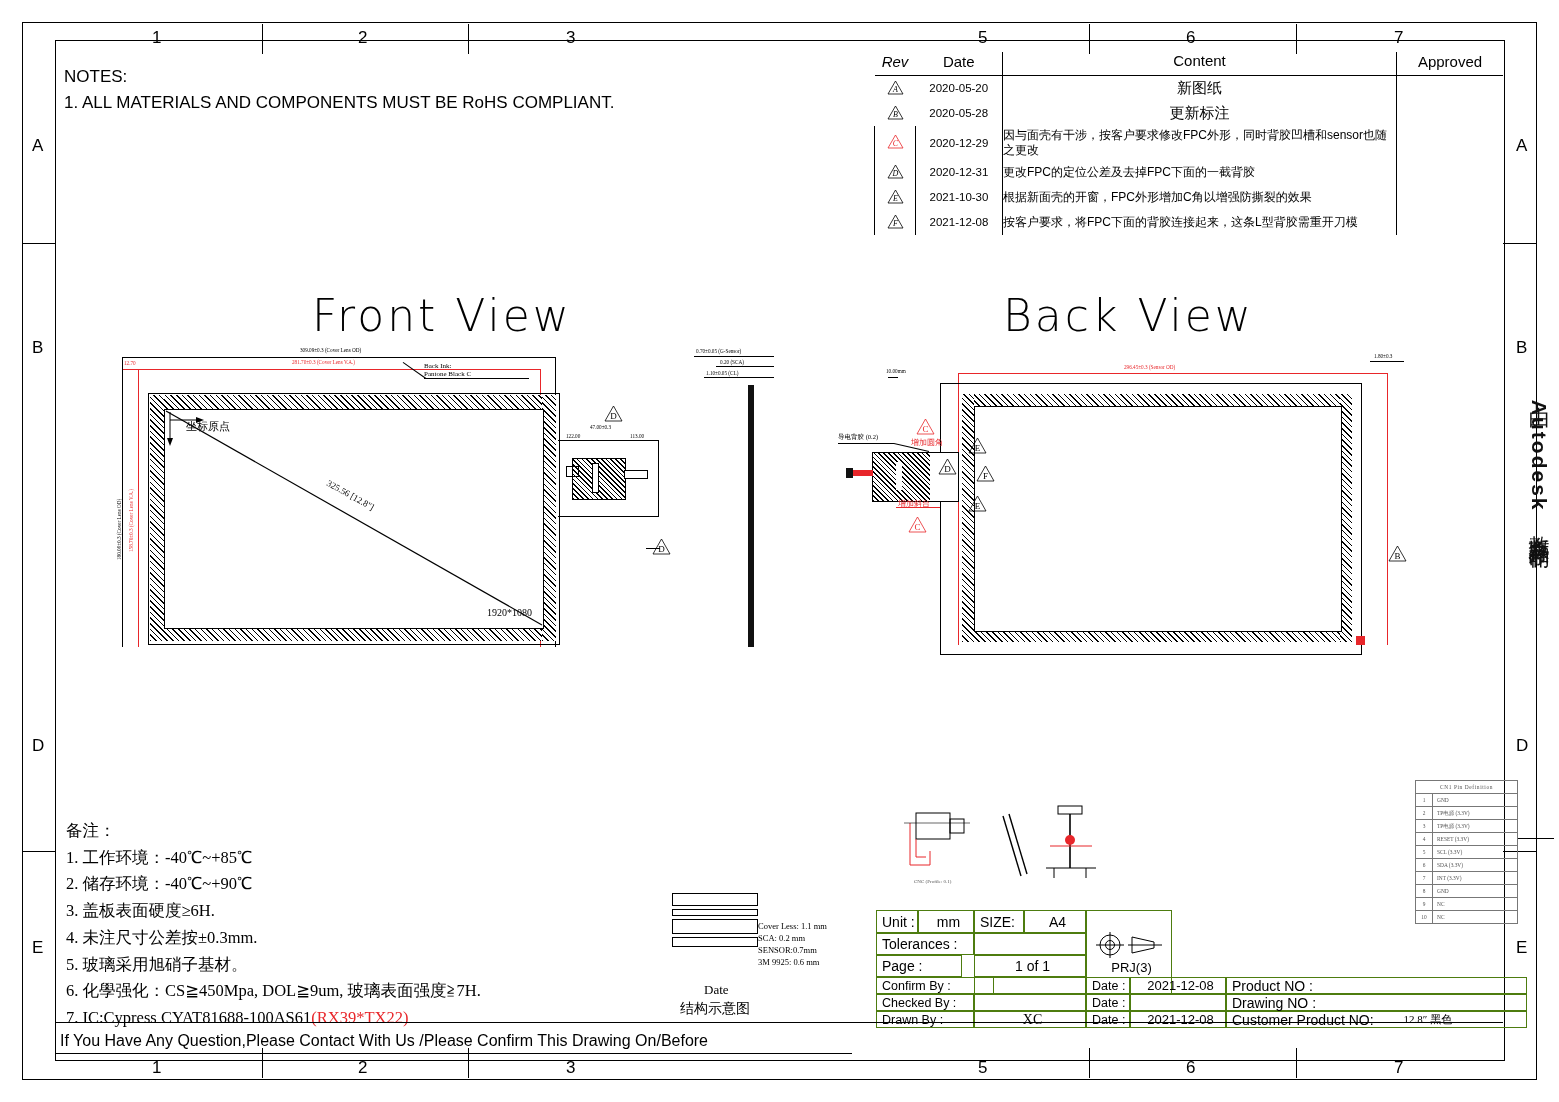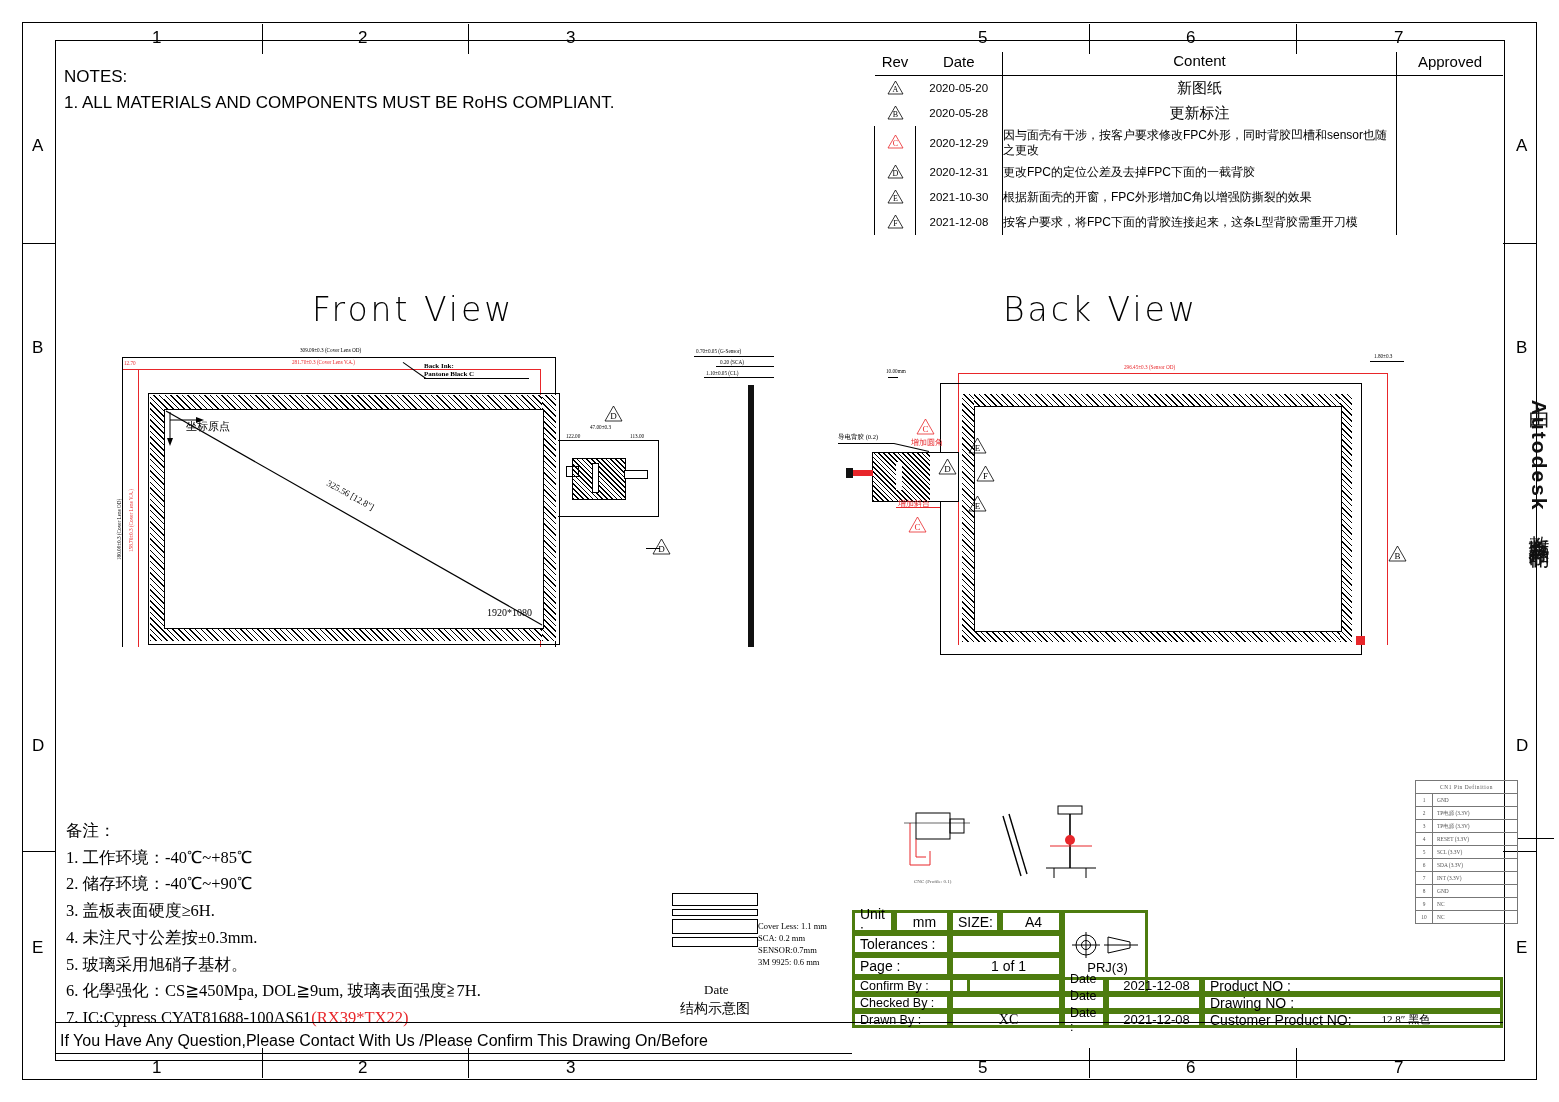--- a/index.html
+++ b/index.html
@@ -12,30 +12,30 @@
   .zone{position:absolute;font-size:17px;color:#000;}
   .ztick{position:absolute;background:#000;}
 
   .notes{position:absolute;left:64px;top:64px;font-size:17px;line-height:1.55;white-space:pre;}
 
   
   .revtbl{position:absolute;left:874px;top:52px;width:629px;border-collapse:collapse;font-size:11px;}
   .revtbl td,.revtbl th{border:0;padding:0;}
   .rhead td{font-size:15px;text-align:center;padding-bottom:4px;border-bottom:1.4px solid #000;}
   .revrow td{height:25px;vertical-align:middle;}
-  .c-rev{width:40px;text-align:center;}
+  .c-rev{width:40px;text-align:center;font-style:italic;}
   .c-date{width:86px;text-align:center;font-size:11.5px;}
   .c-content{padding-left:6px;font-size:12px;line-height:1.25;}
   .c-appr{width:106px;}
   .bline{border-bottom:1.1px solid #000;}
   .vl{border-left:1.2px solid #000 !important;}
   .tri{display:inline-block;width:17px;height:15px;position:relative;}
   .tri svg{position:absolute;left:0;top:0;}
 
-  .viewtitle{position:absolute;font-size:33px;letter-spacing:3px;font-family:"DejaVu Sans",sans-serif;font-weight:300;}
+  .viewtitle{position:absolute;font-size:44px;letter-spacing:3px;font-family:"DejaVu Sans",sans-serif;font-weight:300;}
 
   .dim{position:absolute;font-size:5.2px;color:#000;white-space:nowrap;font-family:"Liberation Serif",serif;}
   .dimr{color:#e8262a;}
   .dimv{position:absolute;font-size:5.2px;white-space:nowrap;transform-origin:0 0;transform:rotate(-90deg);font-family:"Liberation Serif",serif;}
   .lbl{position:absolute;font-size:7px;white-space:nowrap;font-family:"Liberation Serif",serif;}
   .redlbl{color:#e8262a;}
 
   .ln{position:absolute;background:#000;}
   .lnr{position:absolute;background:#e8262a;}
 
@@ -51,22 +51,22 @@
   .remarks .red{color:#e8262a;}
 
   
   .stack{position:absolute;left:672px;top:893px;}
   .stackbar{border:1.3px solid #000;background:#fff;margin-bottom:3px;}
   .stacktxt{position:absolute;left:758px;top:920px;font-size:8.5px;line-height:1.42;
             font-family:"Liberation Serif",serif;white-space:pre;}
 
   
   .tb{position:absolute;left:852px;top:910px;width:651px;height:118px;}
-  .tb div.cell{position:absolute;box-sizing:border-box;border:3px solid #4d7c0f;
-       font-size:14px;display:flex;align-items:center;padding-left:5px;}
+  .tb div.cell{position:absolute;box-sizing:border-box;border:1px solid #4d7c0f;
+       font-size:14px;display:flex;align-items:center;padding-left:5px;margin-left:24px;}
   .ctr{justify-content:center;padding-left:0;}
 
   
   .pintbl{position:absolute;left:1415px;top:780px;width:103px;border-collapse:collapse;
           font-size:5.4px;color:#555;font-family:"Liberation Serif",serif;}
   .pintbl td{border:0.6px solid #777;padding:0;height:12px;line-height:12px;}
   .pintbl td.n{width:16px;text-align:center;}
   .pintbl td.v{padding-left:4px;}
   .pintbl .hd{text-align:center;letter-spacing:.6px;}
 
@@ -218,21 +218,21 @@
 <div class="abs" style="left:148px;top:393px;width:410px;height:250px;border:1.4px solid #000;"></div>
 
 <div class="abs hatch" style="left:150px;top:395px;width:406px;height:14px;"></div>
 <div class="abs hatch" style="left:150px;top:627px;width:406px;height:14px;"></div>
 <div class="abs hatch" style="left:150px;top:395px;width:14px;height:246px;"></div>
 <div class="abs hatch" style="left:542px;top:395px;width:14px;height:246px;"></div>
 <div class="abs" style="left:164px;top:409px;width:378px;height:218px;border:1px solid #000;background:#fff;"></div>
 
 <div class="ln" style="left:424px;top:378px;width:105px;height:0.8px;"></div>
 <div class="ln" style="left:398px;top:378px;width:28px;height:0.8px;transform:rotate(35deg);transform-origin:right center;"></div>
-<div class="lbl" style="left:424px;top:362px;line-height:1.2;font-weight:bold;"><span style="white-space:pre;">Back Ink:
+<div class="lbl" style="left:424px;top:362px;line-height:1.2;"><span style="white-space:pre;">Back Ink:
 Pantone Black C</span></div>
 
 <svg class="abs" style="left:166px;top:408px;" width="46" height="40">
   <line x1="4" y1="4" x2="4" y2="34" stroke="#000" stroke-width="1"></line>
   <polygon points="4,38 1,30 7,30" fill="#000"></polygon>
   <line x1="4" y1="12" x2="34" y2="12" stroke="#000" stroke-width="1"></line>
   <polygon points="38,12 30,9 30,15" fill="#000"></polygon>
 </svg>
 <div class="lbl" style="left:186px;top:419px;font-size:11px;">坐标原点</div>
 
@@ -396,21 +396,21 @@
 <span>SENSOR:0.7mm</span>
 <span>3M 9925: 0.6 mm</span></div>
 
 <div class="tb">
   <div class="cell" style="left:0;top:0;width:42px;height:23px;">Unit :</div>
   <div class="cell ctr" style="left:42px;top:0;width:56px;height:23px;">mm</div>
   <div class="cell" style="left:98px;top:0;width:50px;height:23px;">SIZE:</div>
   <div class="cell ctr" style="left:148px;top:0;width:62px;height:23px;">A4</div>
   <div class="cell" style="left:0;top:23px;width:98px;height:22px;">Tolerances :</div>
   <div class="cell" style="left:98px;top:23px;width:112px;height:22px;"></div>
-  <div class="cell" style="left:0;top:45px;width:98px;height:22px;">Page :</div>
+  <div class="cell" style="left:0;top:45px;width:86px;height:22px;">Page :</div>
   <div class="cell ctr" style="left:98px;top:45px;width:112px;height:22px;">1 of 1</div>
 
   <div class="cell ctr" style="left:210px;top:0;width:86px;height:85px;flex-direction:column;">
     <svg width="80" height="30">
       <circle cx="18" cy="15" r="10" fill="none" stroke="#000" stroke-width="1"></circle>
       <circle cx="18" cy="15" r="4.5" fill="none" stroke="#000" stroke-width="1"></circle>
       <line x1="4" y1="15" x2="32" y2="15" stroke="#000" stroke-width="1"></line>
       <line x1="18" y1="2" x2="18" y2="28" stroke="#000" stroke-width="1"></line>
       <polygon points="40,7 40,23 62,18 62,12" fill="none" stroke="#000" stroke-width="1"></polygon>
       <line x1="36" y1="15" x2="70" y2="15" stroke="#000" stroke-width="1"></line>

